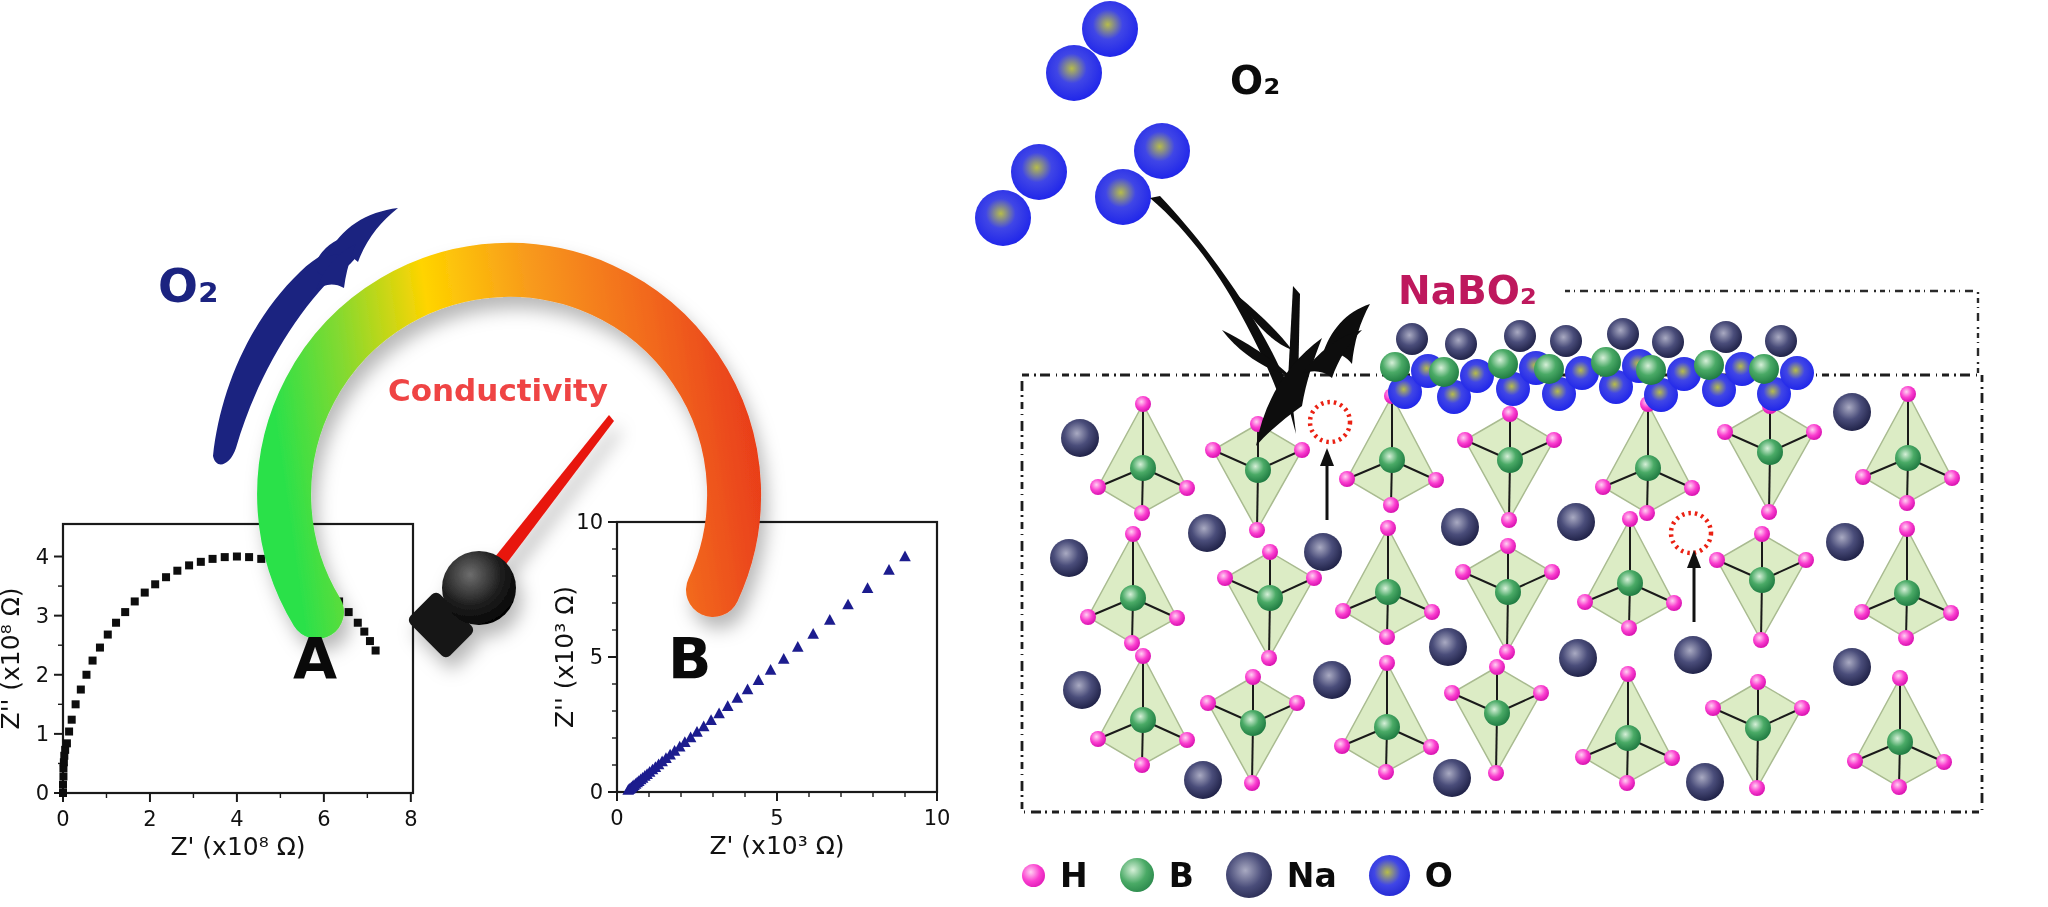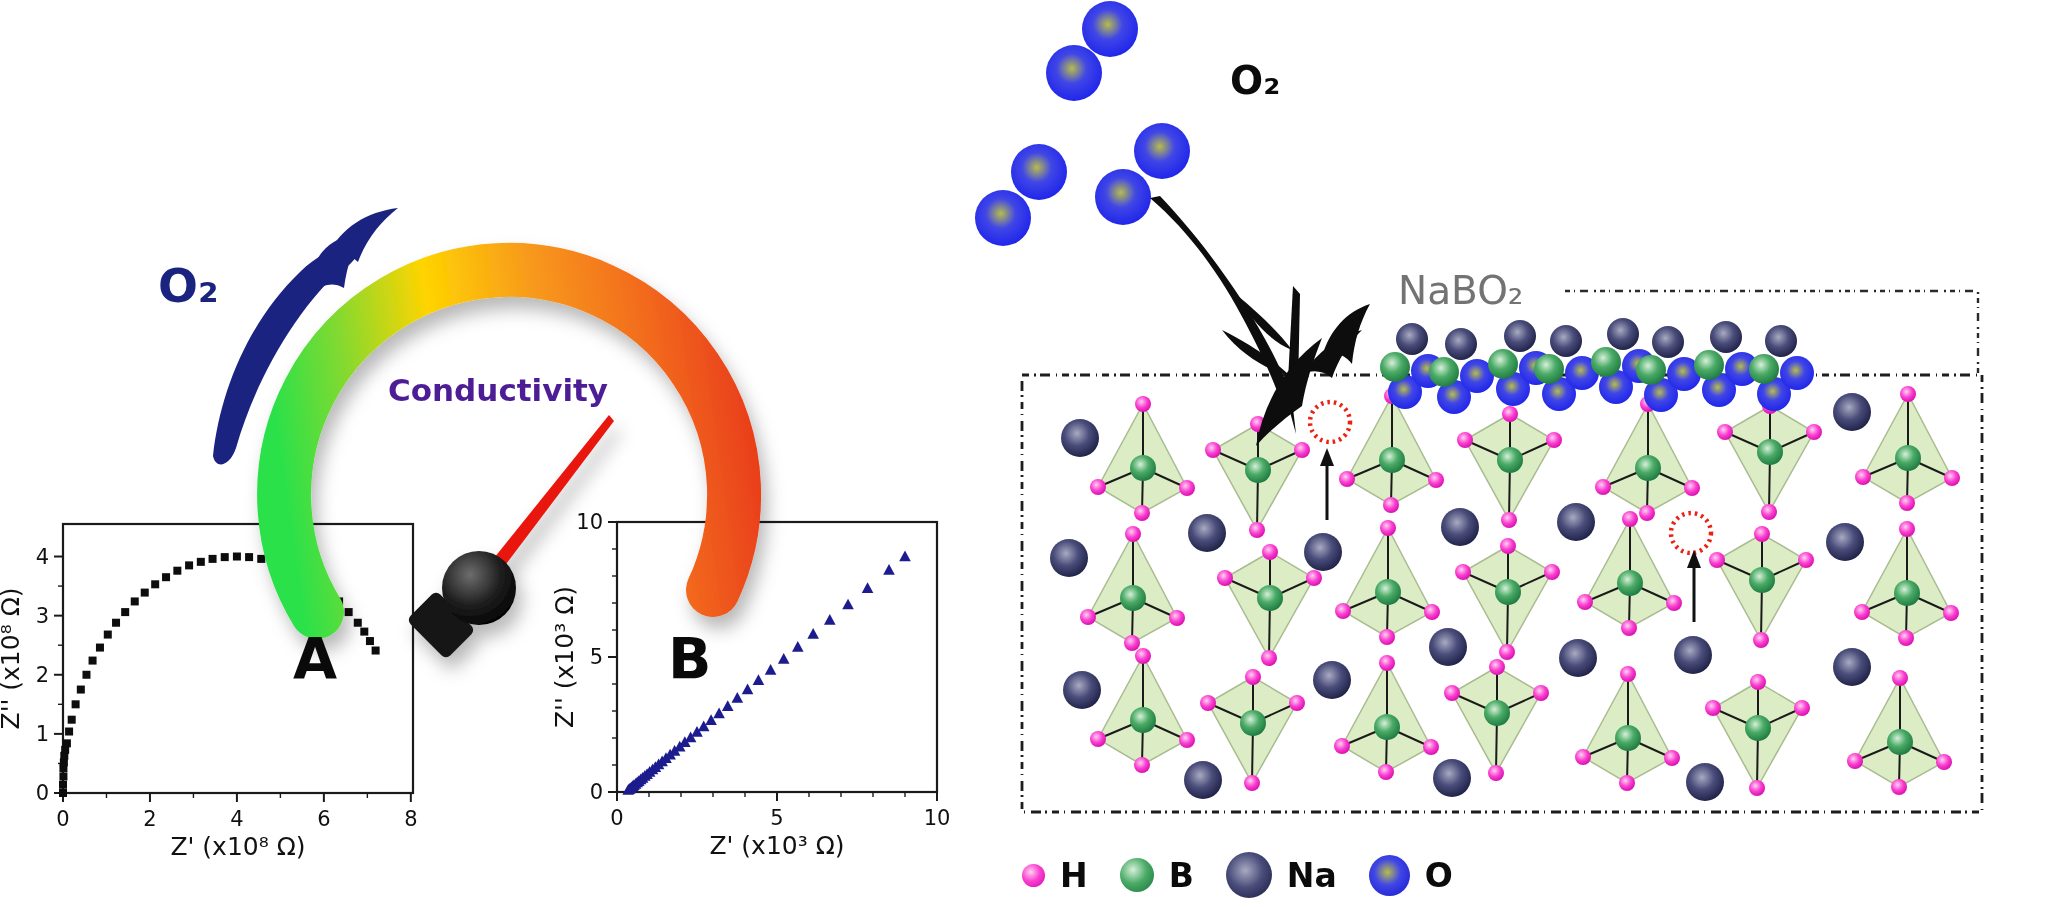--- a/index.html
+++ b/index.html
@@ -2,26 +2,26 @@
 <html><head>
 <meta charset="utf-8">
 <style>
   html,body{margin:0;padding:0;background:#ffffff;}
   body{width:2048px;height:907px;position:relative;overflow:hidden;
        font-family:"DejaVu Sans","Liberation Sans",sans-serif;}
   #canvas{position:absolute;left:0;top:0;width:2048px;height:907px;background:#fff;}
   svg.layer{position:absolute;left:0;top:0;width:2048px;height:907px;pointer-events:none;}
   .floating{position:absolute;white-space:nowrap;}
   .o2-left{left:158px;top:258px;font-size:47px;font-weight:bold;color:#1b2380;}
-  .gauge-title{left:388px;top:372px;width:204px;text-align:left;font-size:31px;font-weight:bold;color:#4c1d95;}
+  .gauge-title{left:388px;top:372px;width:204px;text-align:left;font-size:31px;font-weight:bold;color:#ef4444;}
   .letter{font-size:57px;font-weight:bold;color:#0a0a0a;}
   .letter-a{left:293px;top:626px;}
   .letter-b{left:668px;top:626px;}
   .o2-right{left:1230px;top:58px;font-size:39px;font-weight:bold;color:#0b0b0b;}
-  .nabo2{left:1398px;top:268px;font-size:39px;font-weight:normal;color:#737373;}
+  .nabo2{left:1398px;top:268px;font-size:39px;font-weight:bold;color:#be185d;}
   #legend{position:absolute;left:1022px;top:840px;height:70px;display:flex;align-items:center;}
   .leg-item{display:flex;align-items:center;margin-right:32px;}
   .leg-icon{margin-right:15px;border-radius:50%;flex:none;}
   .leg-label{font-size:33px;font-weight:bold;color:#0b0b0b;}
   .icon-h{width:23px;height:23px;background:radial-gradient(circle at 38% 35%, #ffd2f2 0%, #fb3fd0 45%, #cf06a8 100%);}
   .icon-b{width:34px;height:34px;background:radial-gradient(circle at 38% 35%, #d6f0d8 0%, #4aaa66 45%, #17733b 100%);}
   .icon-na{width:46px;height:46px;background:radial-gradient(circle at 42% 40%, #a9aac2 0%, #4a4d7a 45%, #14163a 100%);}
   .icon-o{width:41px;height:41px;background:radial-gradient(circle at 45% 42%, #b7bd4a 0%, #4046e6 40%, #1216c8 100%);}
   .icon-vac{width:33px;height:33px;background:transparent;border:4px dotted #e82211;}
   .tick-label{font-size:21px;fill:#111;}

